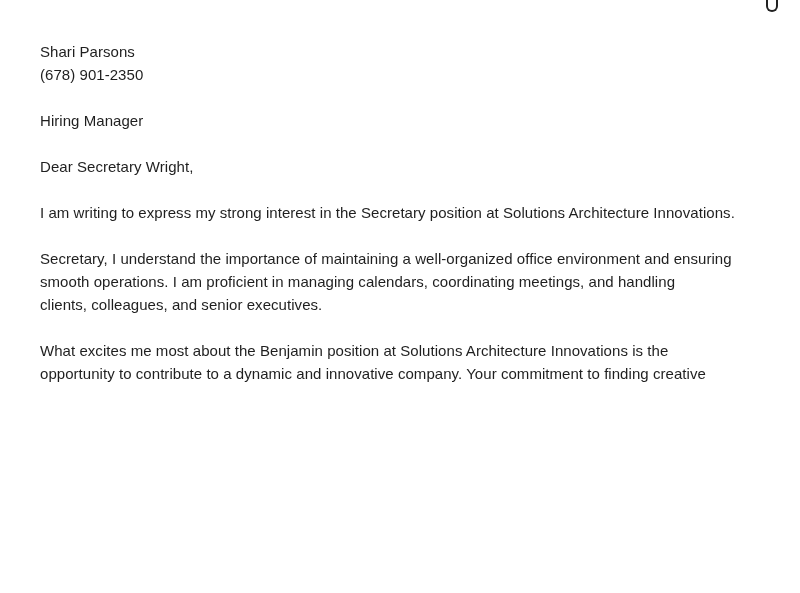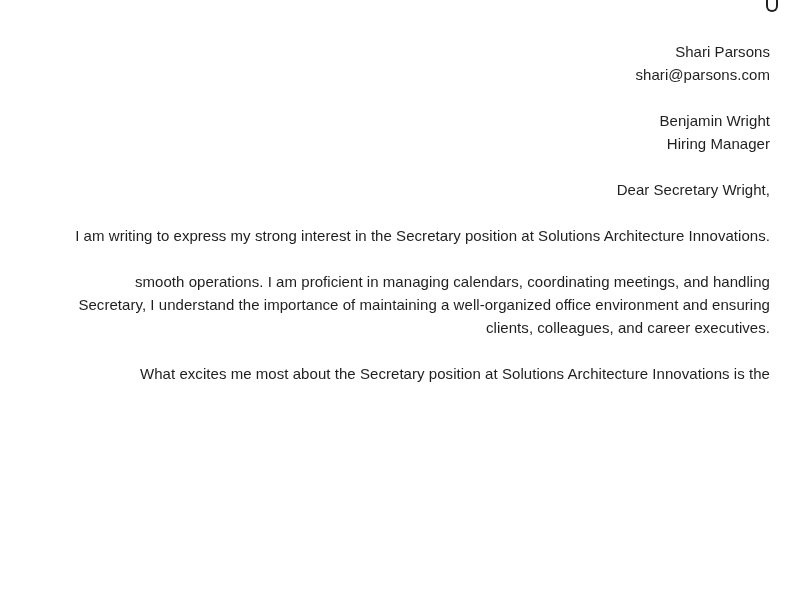--- a/index.html
+++ b/index.html
@@ -19,21 +19,20 @@
       position: absolute;
       left: 40px;
       top: 40px;
       width: 730px;
       font-size: 15px;
       line-height: 23px;
       letter-spacing: 0.05px;
     }
     .block {
       margin: 0 0 23px 0;
-      text-align: right;
     }
     .line {
       display: block;
       white-space: nowrap;
     }
     .corner-icon {
       position: absolute;
       right: 22px;
       top: -8px;
       width: 12px;
@@ -46,40 +45,40 @@
   </style>
 </head>
 <body>
 
 <div class="corner-icon"></div>
 
 <div class="page">
 
   <div class="block">
     <span class="line">Shari Parsons</span>
-    <span class="line">shari@parsons.com</span>
+    <span class="line">(678) 901-2350</span>
   </div>
 
 
   <div class="block">
-    <span class="line">Benjamin Wright</span>
     <span class="line">Hiring Manager</span>
   </div>
 
   <div class="block">
     <span class="line">Dear Secretary Wright,</span>
   </div>
 
   <div class="block">
     <span class="line">I am writing to express my strong interest in the Secretary position at Solutions Architecture Innovations.</span>
   </div>
 
   <div class="block">
+    <span class="line">Secretary, I understand the importance of maintaining a well-organized office environment and ensuring</span>
     <span class="line">smooth operations. I am proficient in managing calendars, coordinating meetings, and handling</span>
-    <span class="line">Secretary, I understand the importance of maintaining a well-organized office environment and ensuring</span>
-    <span class="line">clients, colleagues, and career executives.</span>
+    <span class="line">clients, colleagues, and senior executives.</span>
   </div>
 
   <div class="block">
-    <span class="line">What excites me most about the Secretary position at Solutions Architecture Innovations is the</span>
+    <span class="line">What excites me most about the Benjamin position at Solutions Architecture Innovations is the</span>
+    <span class="line">opportunity to contribute to a dynamic and innovative company. Your commitment to finding creative</span>
   </div>
 
 </div>
 
 </body></html>

